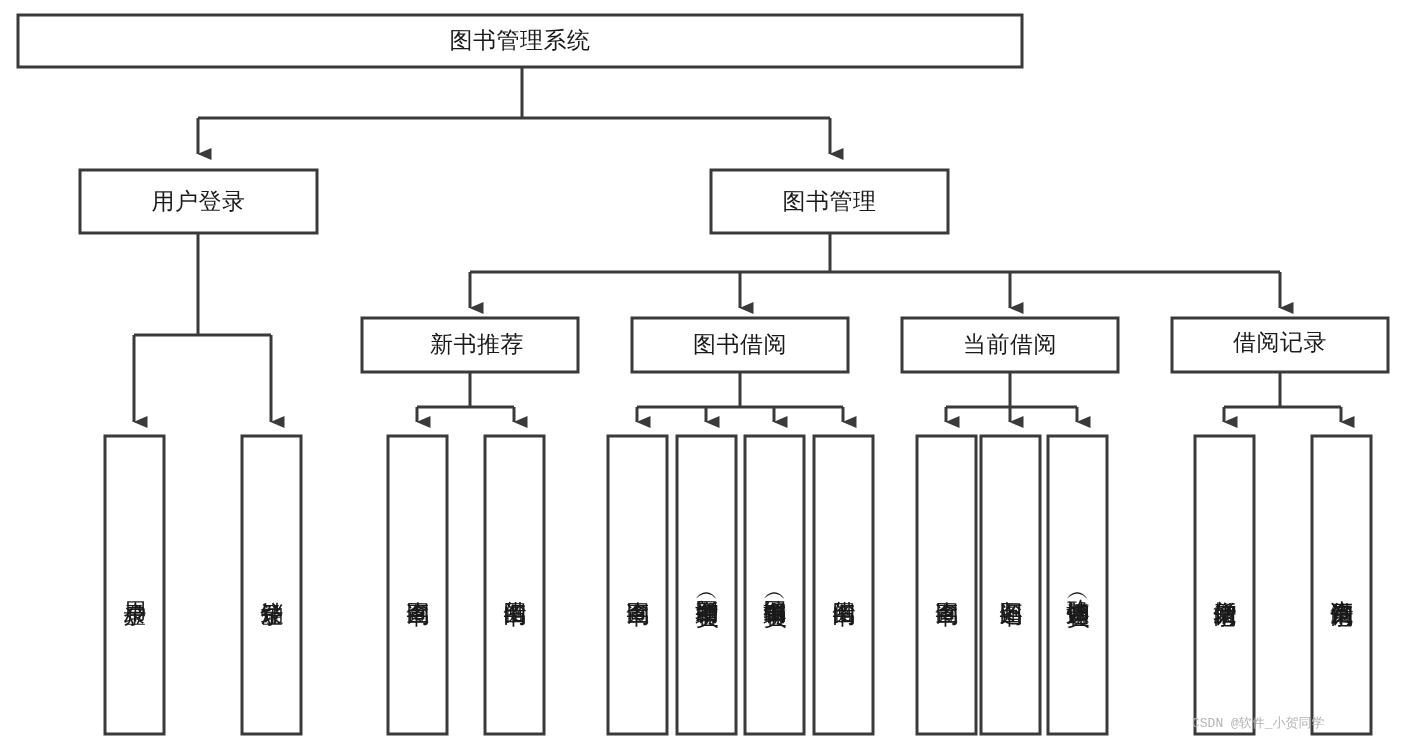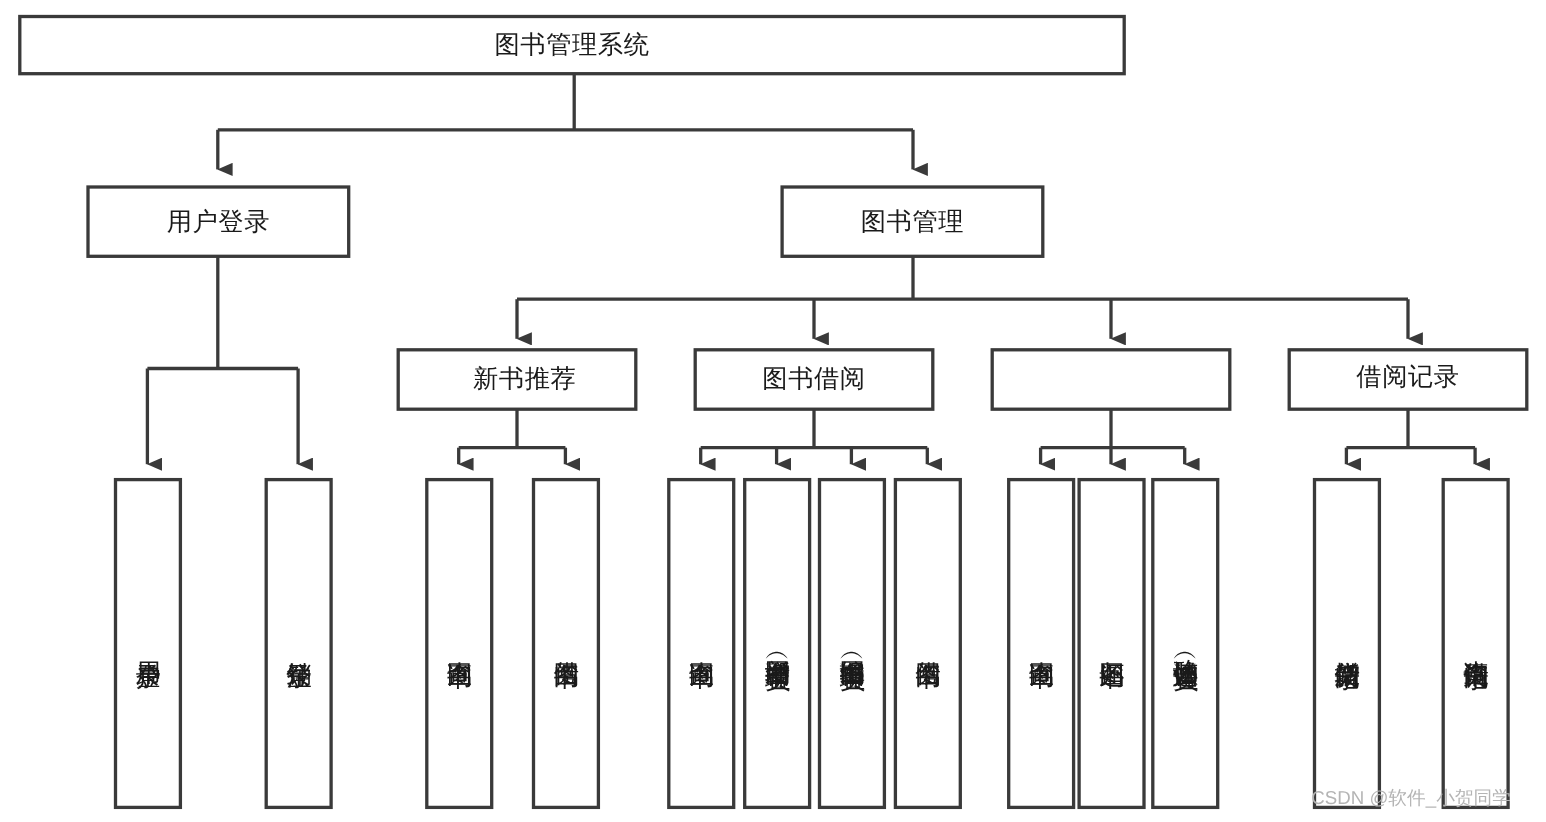--- a/index.html
+++ b/index.html
@@ -65,25 +65,25 @@
     font-size: 23px;
     line-height: 1.12;
     letter-spacing: 1px;
     align-items: center;
     justify-content: center;
   }
   .watermark {
     position: absolute;
     left: 1192px;
     top: 714px;
-    font-size: 17px;
+    font-size: 13px;
     color: #b4b4b4;
     white-space: nowrap;
     pointer-events: none;
-    font-family: Liberation Sans, sans-serif;
+    font-family: Liberation Mono, monospace;
   }
 </style>
 </head>
 <body>
 
 <div id="diagram-root">
 
   <svg class="canvas" viewBox="0 0 1405 747">
     <defs>
       <marker id="arrow" viewBox="0 0 12 14" refX="6" refY="13.5" markerWidth="12" markerHeight="14" orient="auto-start-reverse" markerUnits="userSpaceOnUse">
@@ -162,20 +162,21 @@
     <rect class="node-box" x="1312" y="436" width="59" height="298"></rect>
   </svg>
 
   <div class="node-label horizontal" style="left:18px; top:15px; width:1004px; height:52px;">图书管理系统</div>
 
   <div class="node-label horizontal" style="left:80px; top:170px; width:237px; height:63px;">用户登录</div>
   <div class="node-label horizontal" style="left:711px; top:170px; width:237px; height:63px;">图书管理</div>
 
   <div class="node-label horizontal" style="left:362px; top:318px; width:216px; height:54px;padding-left:14px;">新书推荐</div>
   <div class="node-label horizontal" style="left:632px; top:318px; width:216px; height:54px;">图书借阅</div>
+  <div class="node-label horizontal" style="left:902px; top:318px; width:216px; height:54px;">当前借阅</div>
   <div class="node-label horizontal" style="left:1172px; top:318px; width:216px; height:54px;font-family:Liberation Mono, monospace;">借阅记录</div>
 
   <div class="node-label vertical" style="left:105px; top:436px; width:59px; height:298px;">用户登录</div>
   <div class="node-label vertical" style="left:242px; top:436px; width:59px; height:298px;">注销登录</div>
 
   <div class="node-label vertical" style="left:388px; top:436px; width:59px; height:298px;">查询图书</div>
   <div class="node-label vertical" style="left:485px; top:436px; width:59px; height:298px;">借阅图书</div>
 
   <div class="node-label vertical" style="left:608px; top:436px; width:59px; height:298px;">查询图书</div>
   <div class="node-label vertical" style="left:677px; top:436px; width:59px; height:298px;">新增图书（管理员）</div>

